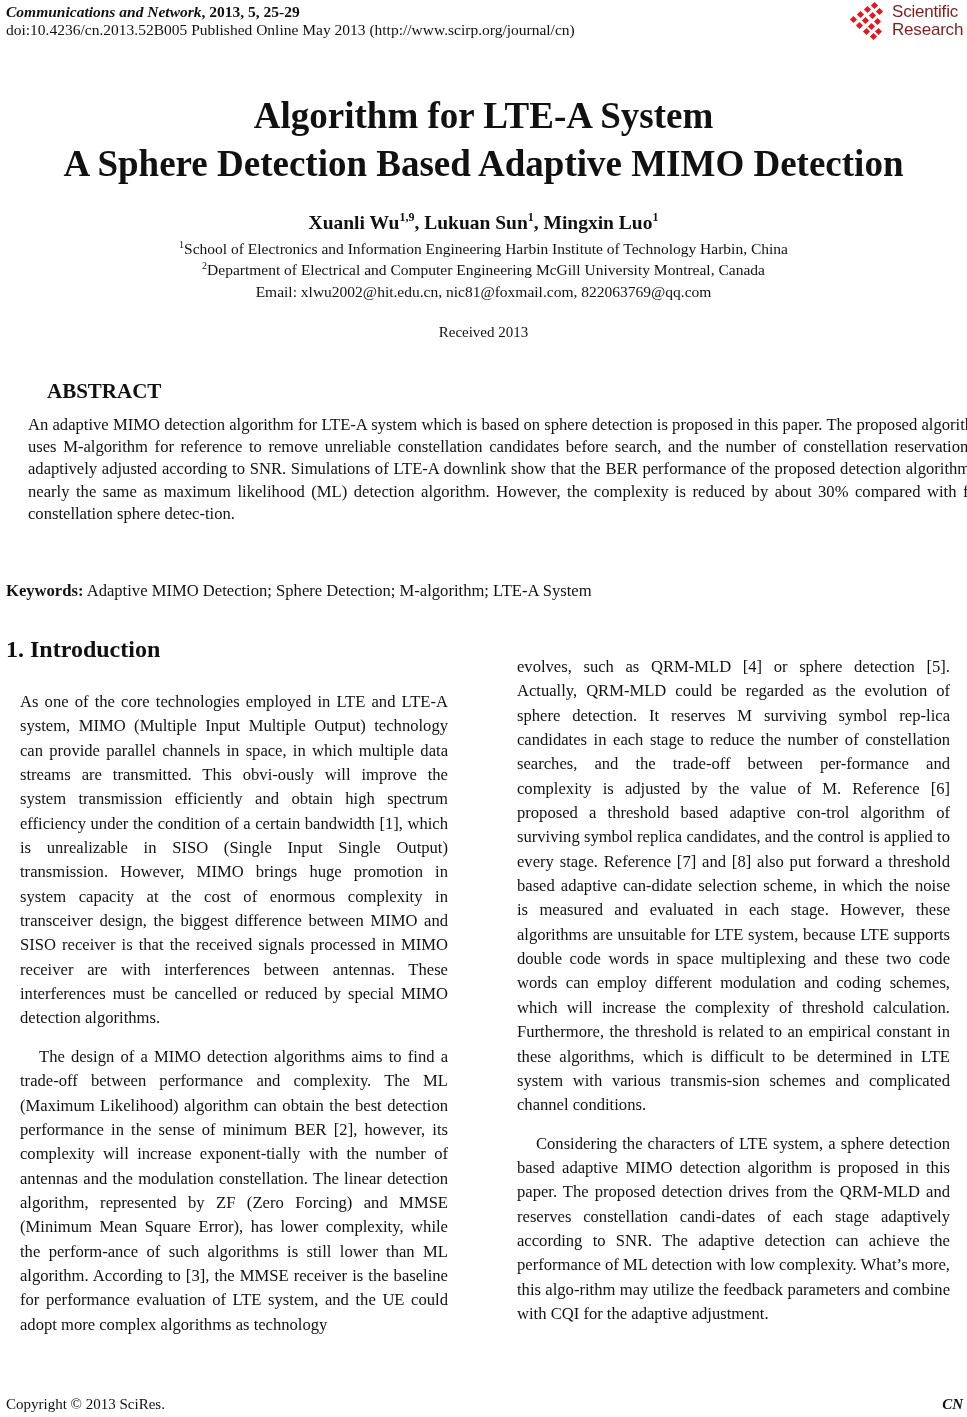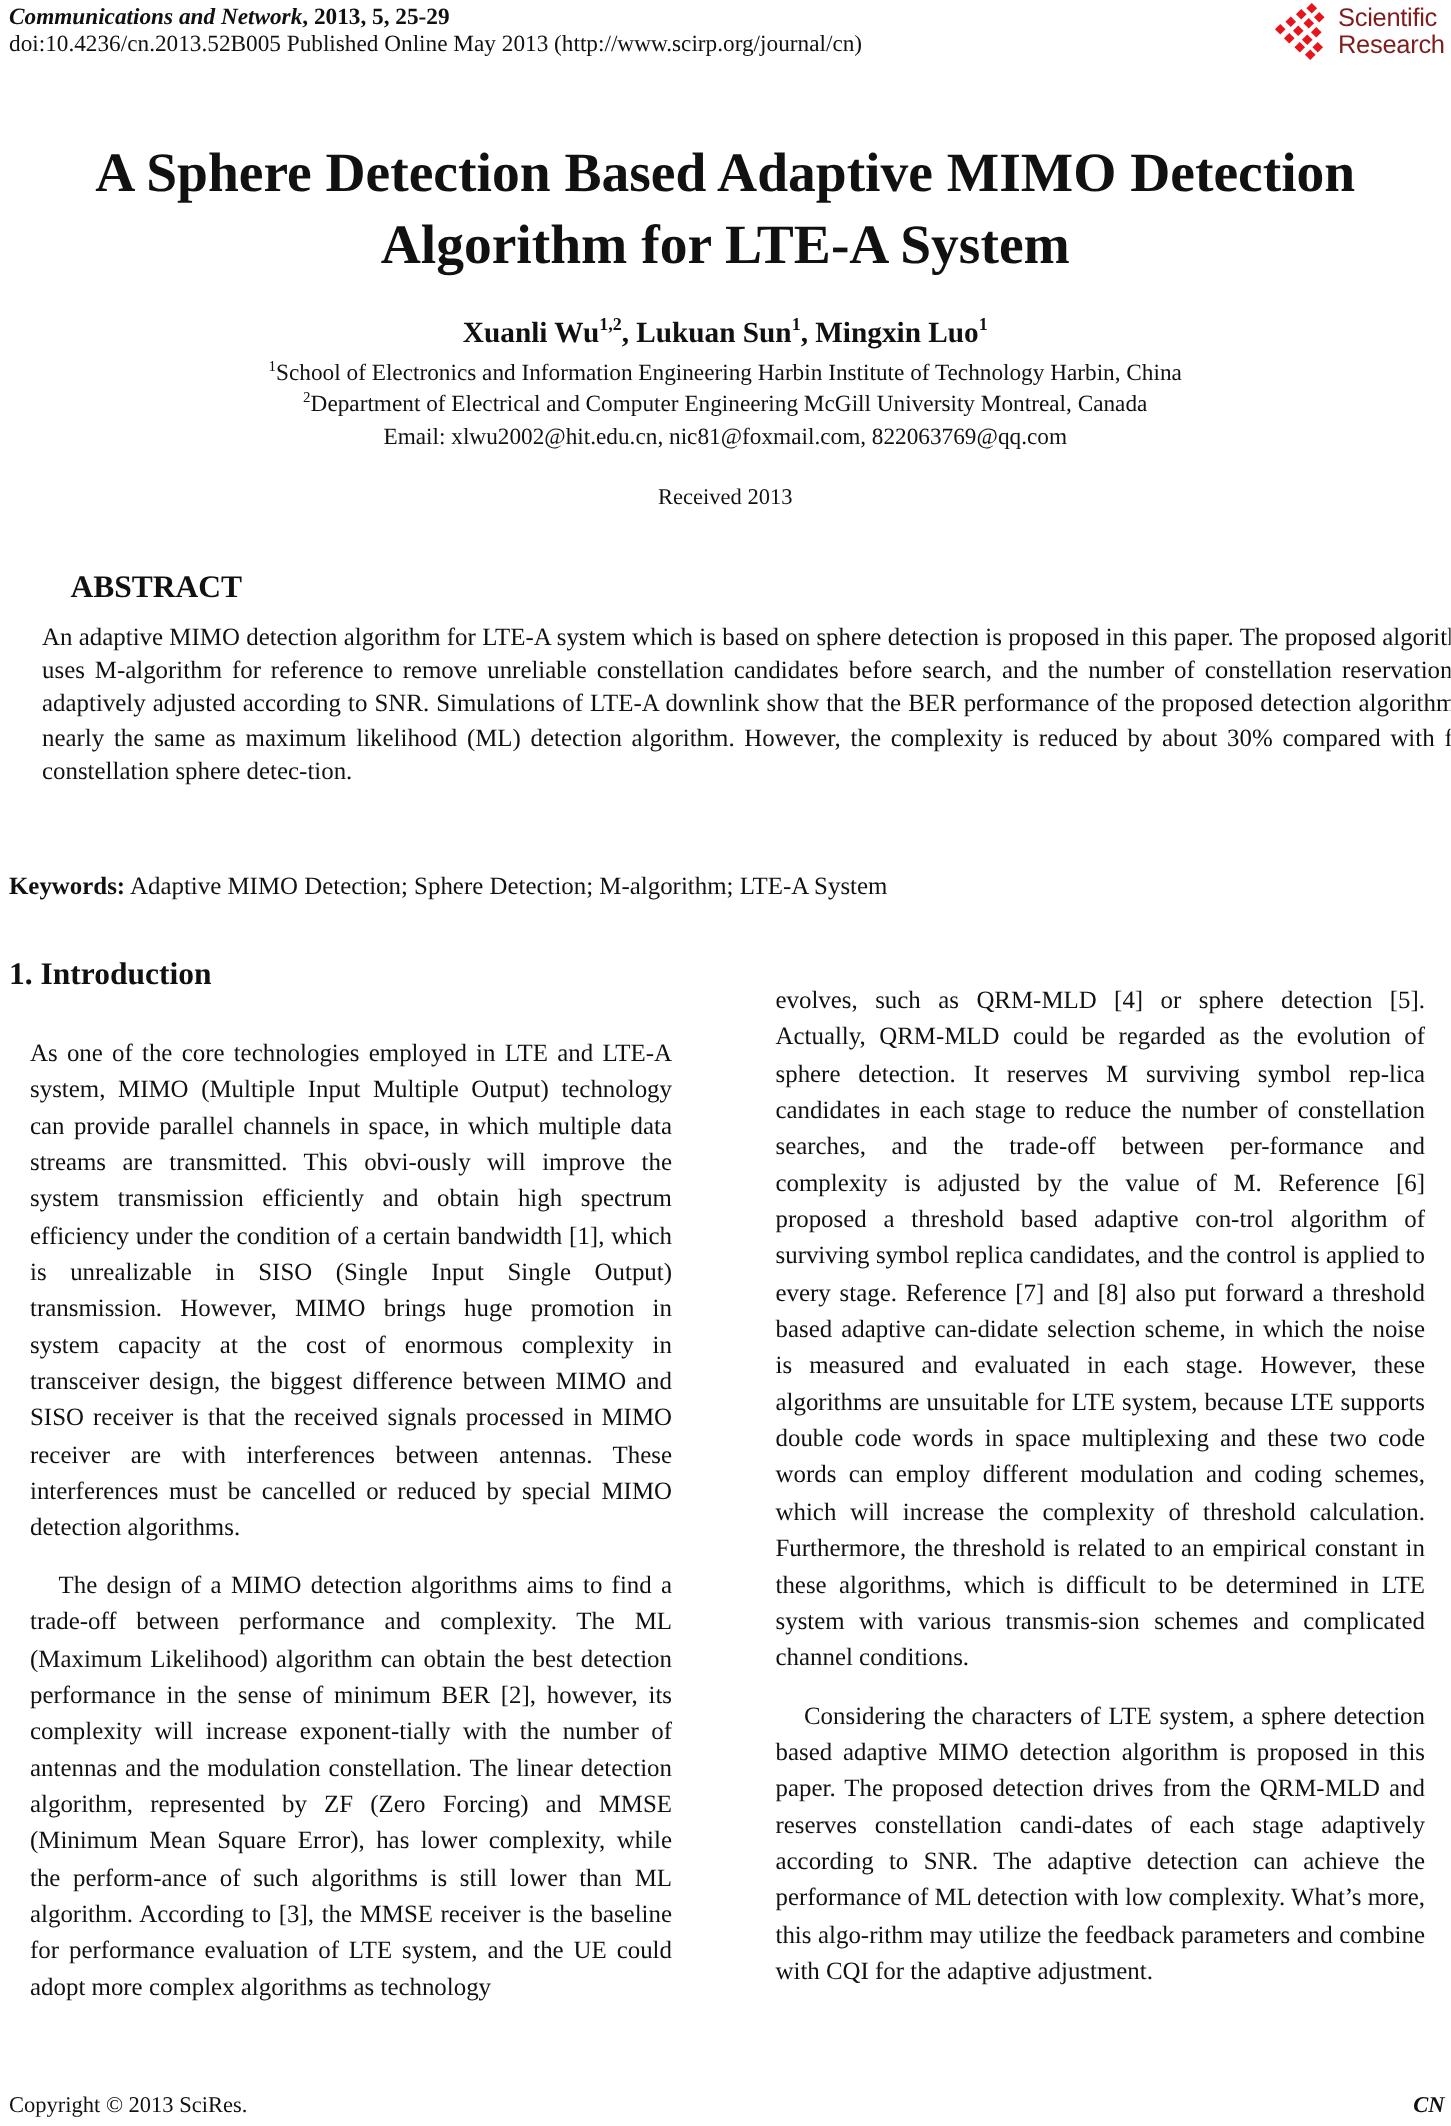--- a/index.html
+++ b/index.html
@@ -22,21 +22,21 @@
   .affil { position: absolute; left: 0; width: 967px; text-align: center; font-size: 15.5px; line-height: 18px; }
   .affil sup { font-size: 10px; vertical-align: 6px; line-height: 0; }
   .affil-1 { top: 240px; }
   .affil-2 { top: 261px; }
   .email { top: 283px; }
   .received { top: 323px; font-size: 15px; }
   .abstract-title { position: absolute; left: 6px; top: 378px; font-weight: bold; font-size: 21px; line-height: 26px; margin-left: 41px; }
   .abstract-body { position: absolute; left: 6px; top: 414px; width: 958px; font-size: 16.6px; line-height: 22.2px; text-align: justify; margin-left: 22px; }
   .keywords { position: absolute; left: 6px; top: 580px; font-size: 16.6px; line-height: 22px; }
   .keywords b { font-weight: bold; }
-  .section-title { position: absolute; left: 6px; top: 636px; font-weight: bold; font-size: 21px; line-height: 26px; }
+  .section-title { position: absolute; left: 6px; top: 636px; font-weight: bold; font-size: 24px; line-height: 26px; }
   .col { position: absolute; width: 456px; font-size: 16.6px; line-height: 24.35px; text-align: justify; }
   .col-left { left: 6px; top: 676px; }
   .col-right { left: 503px; top: 641px; width: 461px; }
   .col p { margin: 14px; }
   .col p.indent { text-indent: 19px; }
   .footer-left { position: absolute; left: 6px; top: 1395px; font-size: 15px; line-height: 18px; }
   .footer-right { position: absolute; right: 4px; top: 1395px; font-size: 15px; line-height: 18px; font-weight: bold; font-style: italic; }
 </style>
 </head>
 <body>
@@ -62,26 +62,26 @@
       <rect x="23" y="32" width="5" height="5" transform="rotate(45 25.5 34.5)"></rect>
     </g>
   </svg>
   <div class="logo-text">
     <div>Scientific</div>
     <div>Research</div>
   </div>
 </div>
 
 <div class="title">
+  <div>Algorithm for LTE-A System</div>
   <div>A Sphere Detection Based Adaptive MIMO Detection</div>
-  <div>Algorithm for LTE-A System</div>
 </div>
 
 <div class="authors">
-  <span>Xuanli Wu</span><sup>1,2</sup><span>, </span><span>Lukuan Sun</span><sup>1</sup><span>, </span><span>Mingxin Luo</span><sup>1</sup>
+  <span>Xuanli Wu</span><sup>1,9</sup><span>, </span><span>Lukuan Sun</span><sup>1</sup><span>, </span><span>Mingxin Luo</span><sup>1</sup>
 </div>
 
 <div class="affil affil-1"><sup>1</sup><span>School of Electronics and Information Engineering Harbin Institute of Technology Harbin, China</span></div>
 <div class="affil affil-2"><sup>2</sup><span>Department of Electrical and Computer Engineering McGill University Montreal, Canada</span></div>
 <div class="affil email">Email: xlwu2002@hit.edu.cn, nic81@foxmail.com, 822063769@qq.com</div>
 <div class="affil received">Received 2013</div>
 
 <div class="abstract-title">ABSTRACT</div>
 <div class="abstract-body">An adaptive MIMO detection algorithm for LTE-A system which is based on sphere detection is proposed in this paper. The proposed algorithm uses M-algorithm for reference to remove unreliable constellation candidates before search, and the number of constellation reservation is adaptively adjusted according to SNR. Simulations of LTE-A downlink show that the BER performance of the proposed detection algorithm is nearly the same as maximum likelihood (ML) detection algorithm. However, the complexity is reduced by about 30% compared with full constellation sphere detec-tion.</div>
 

